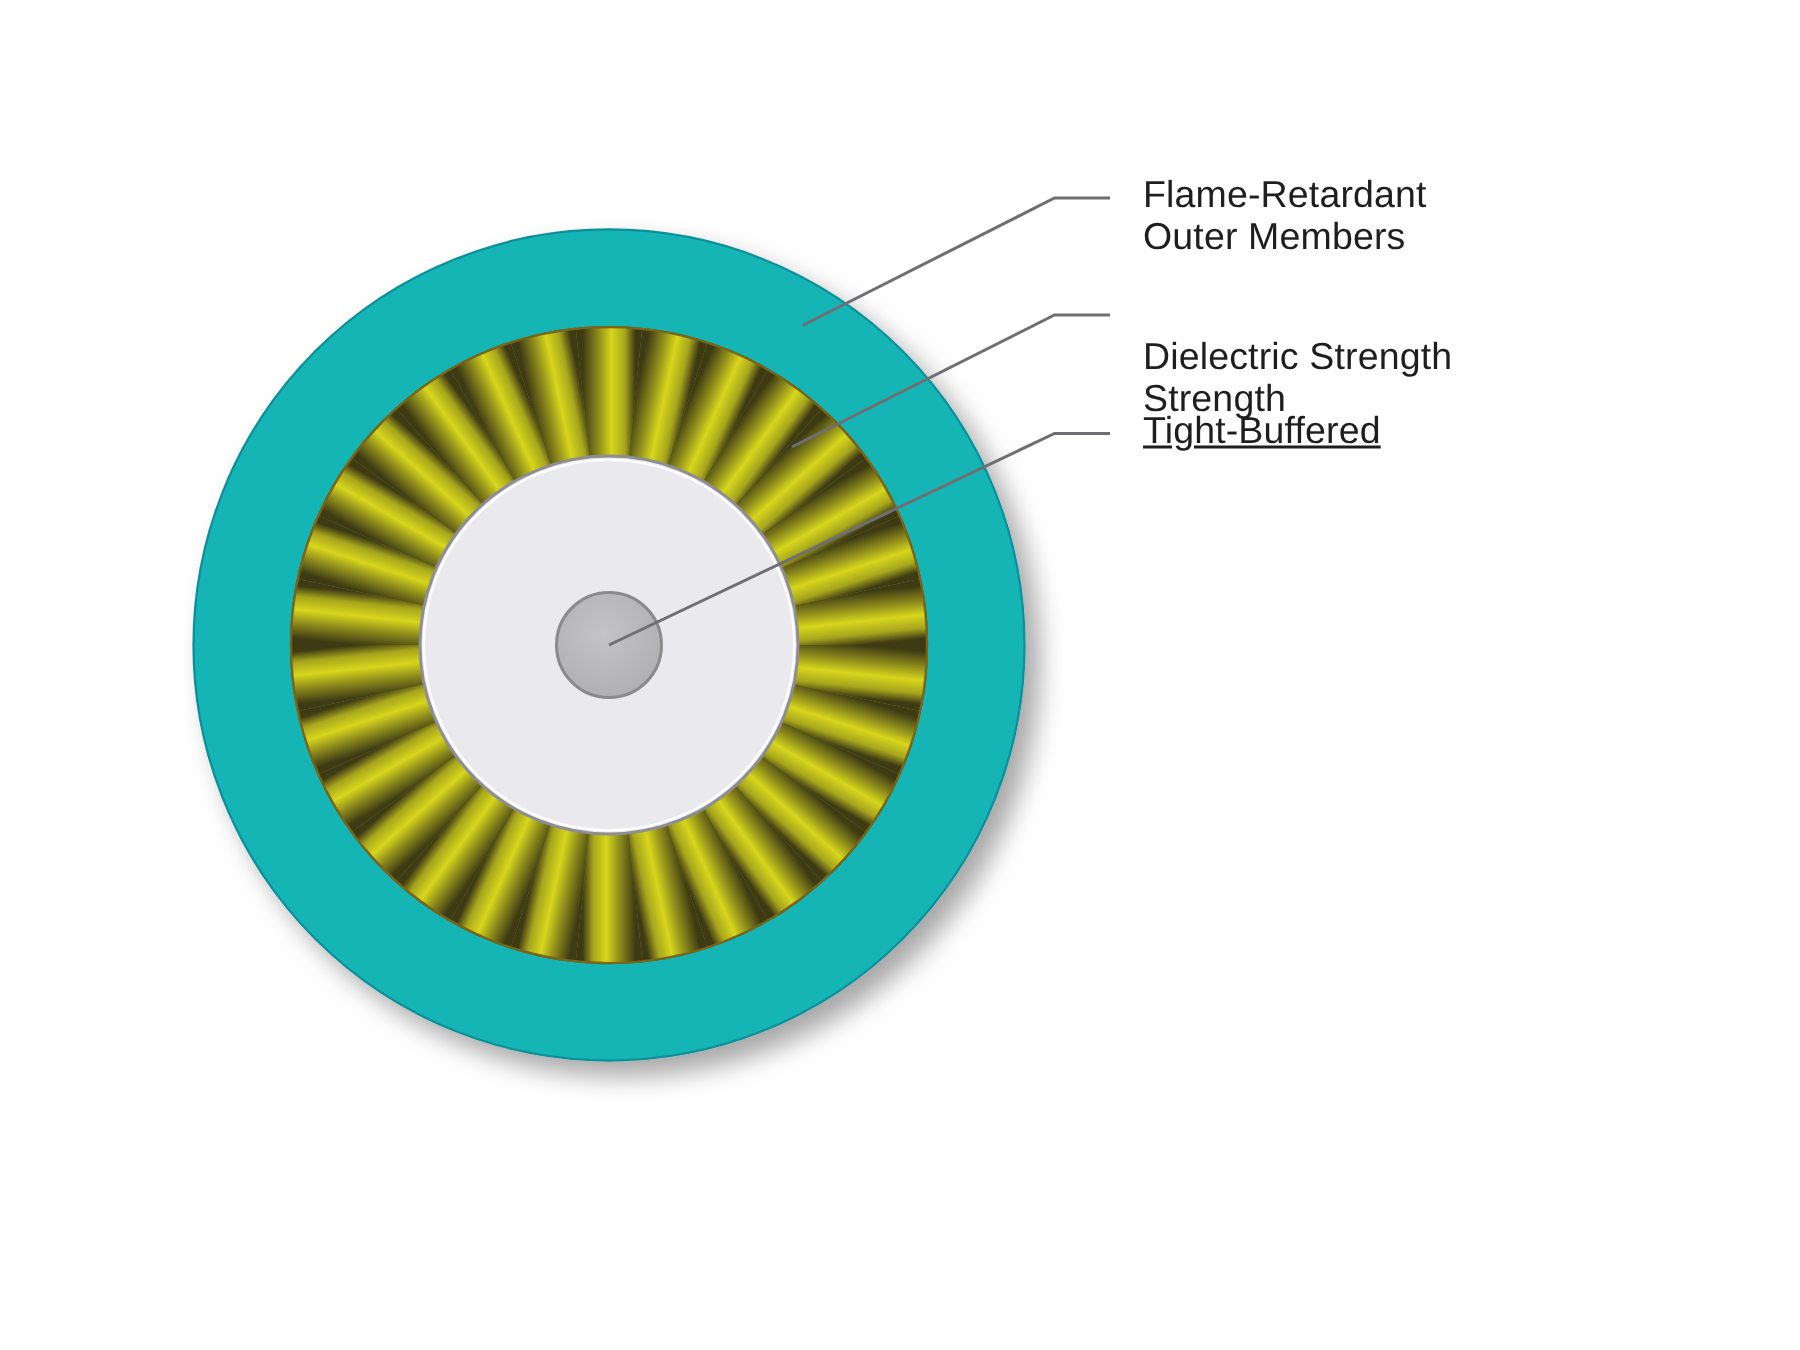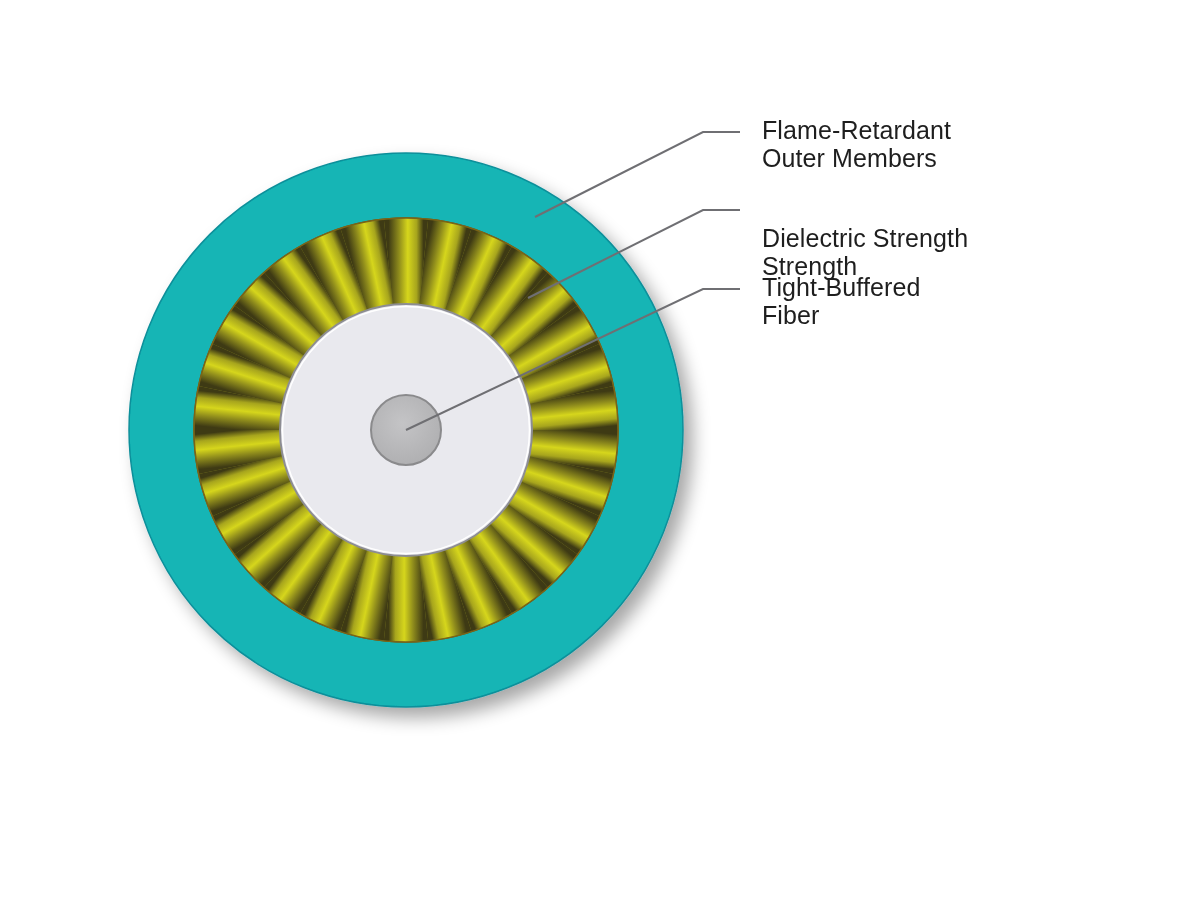--- a/index.html
+++ b/index.html
@@ -318,16 +318,15 @@
 </svg>
 
 <div class="callout-label" style="top:116px;">
   <span>Flame-Retardant</span>
   <span>Outer Members</span>
 </div>
 <div class="callout-label" style="top:194px;margin-top:30px;">
   <span>Dielectric Strength</span>
   <span>Strength</span>
 </div>
-<div class="callout-label" style="top:273px;">
+<div class="callout-label" style="top:273px;text-decoration:underline;">
   <span>Tight-Buffered</span>
-  <span>Fiber</span>
 </div>
 
 </body></html>

